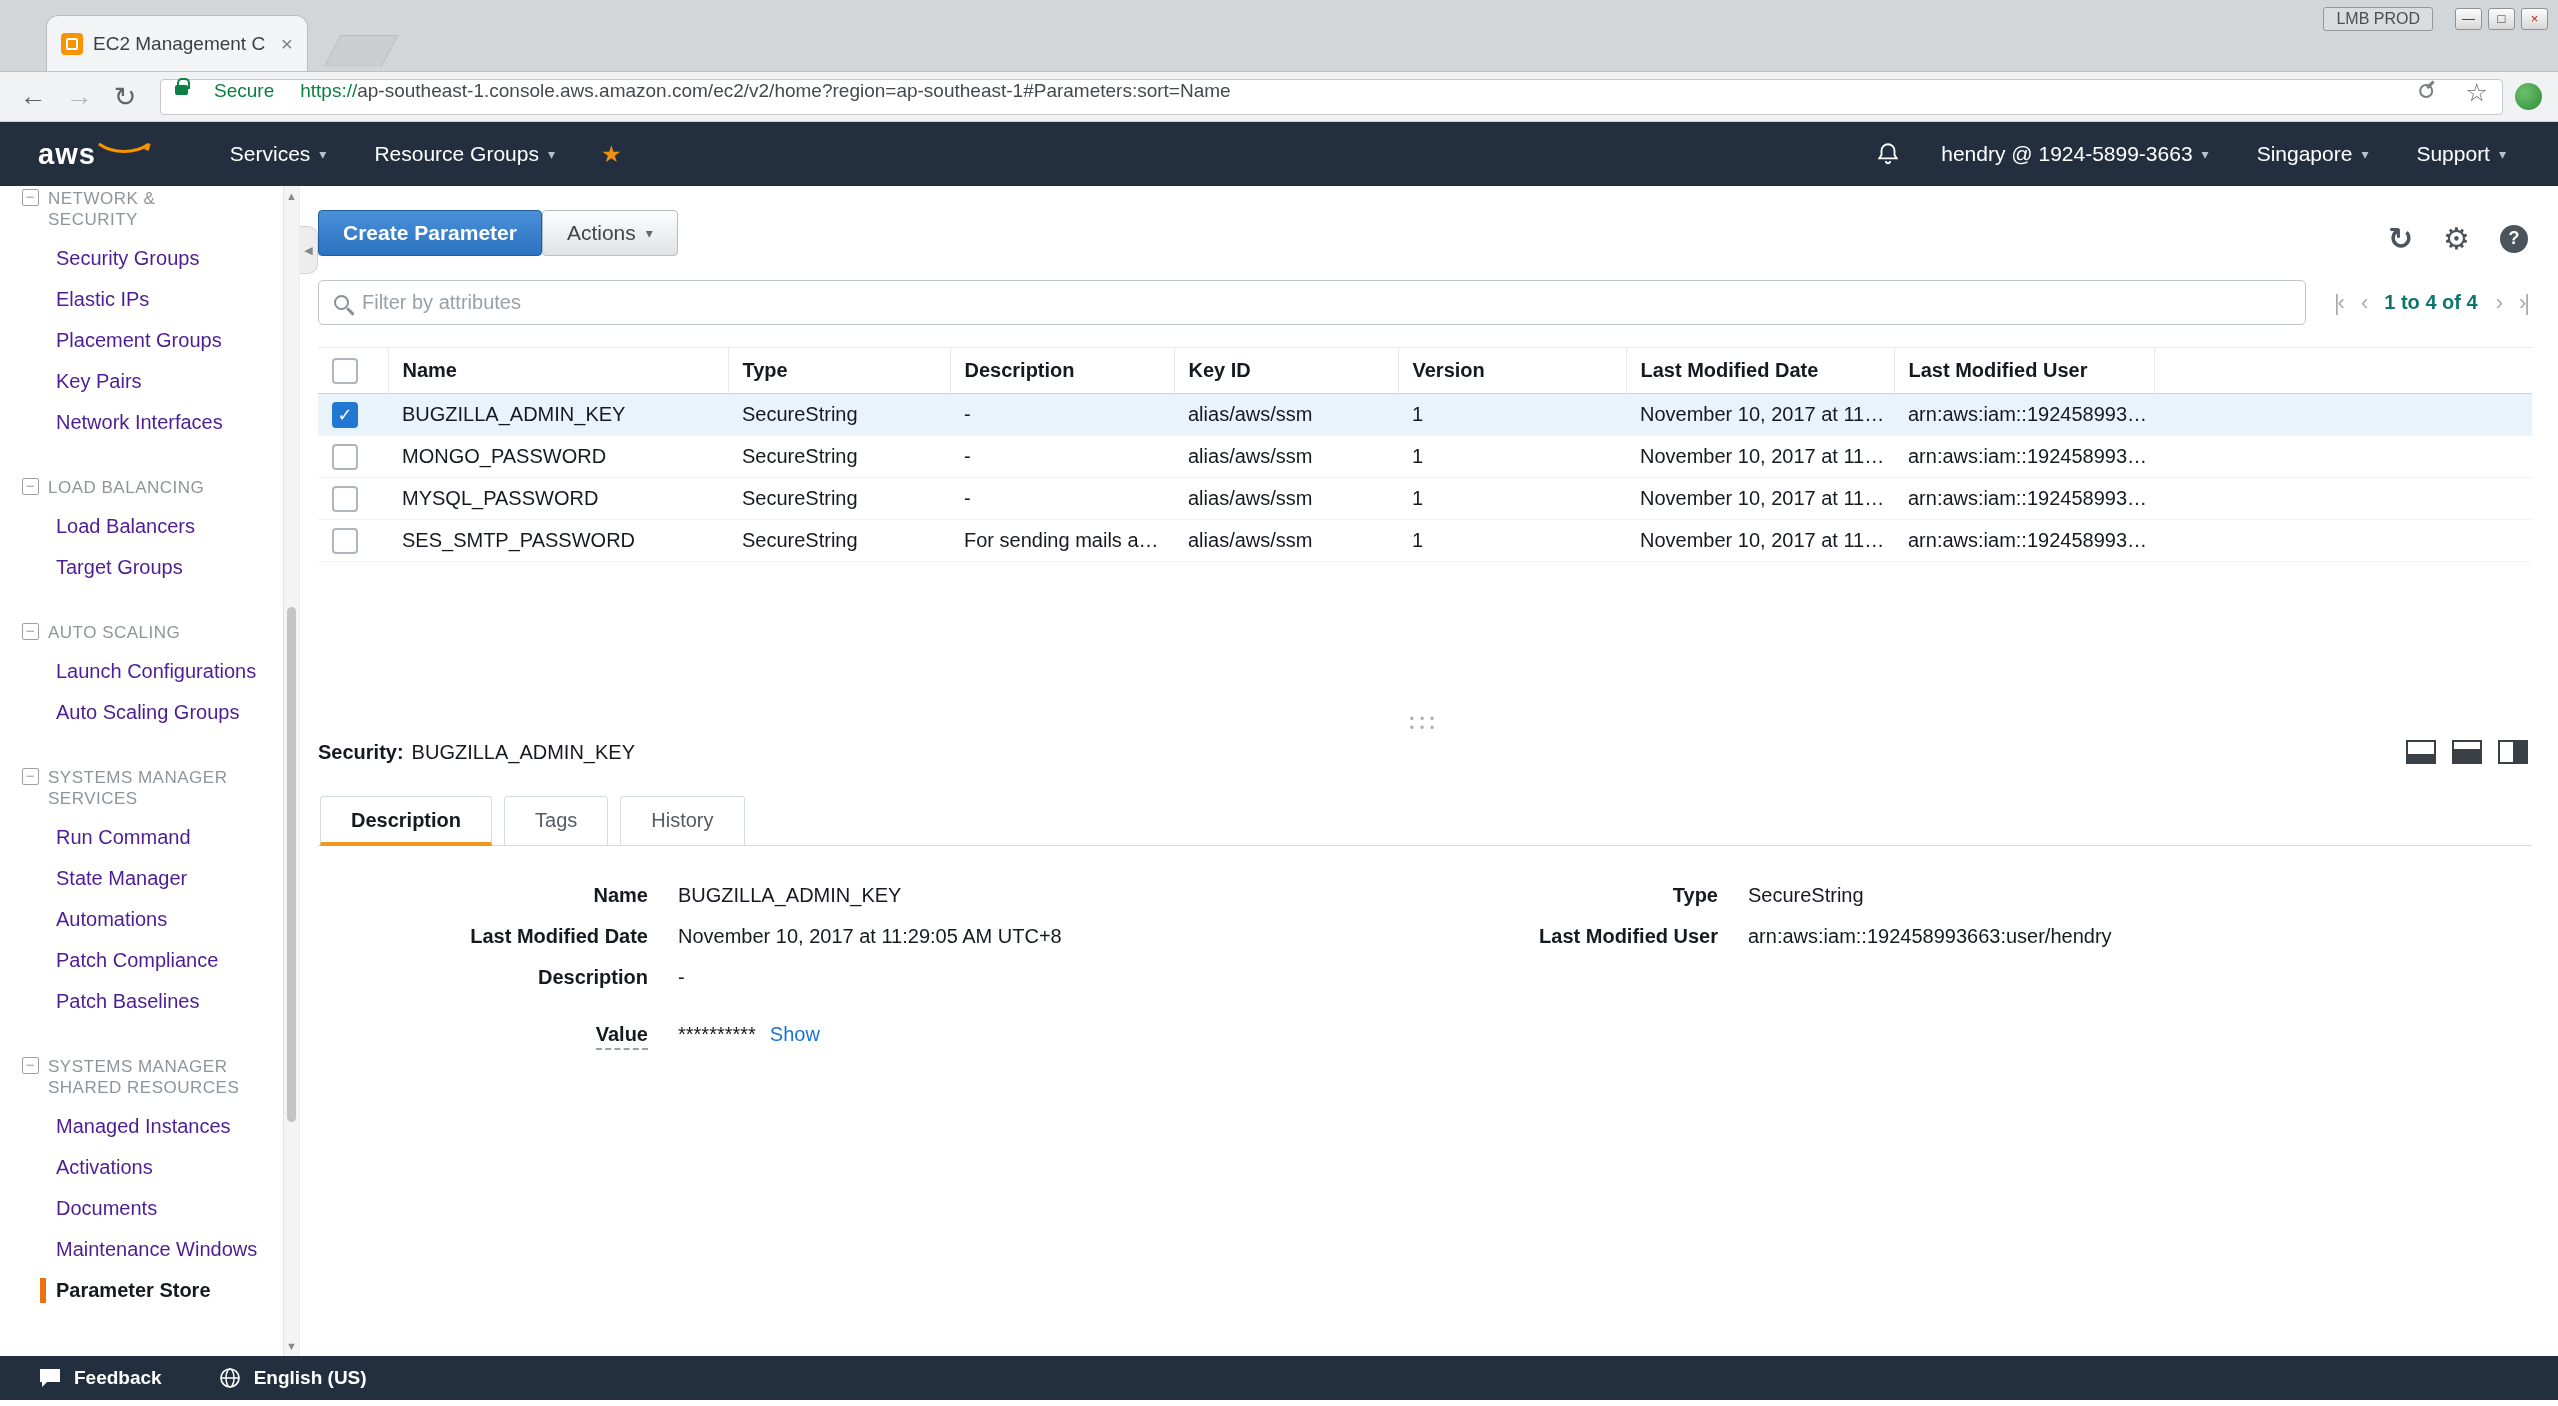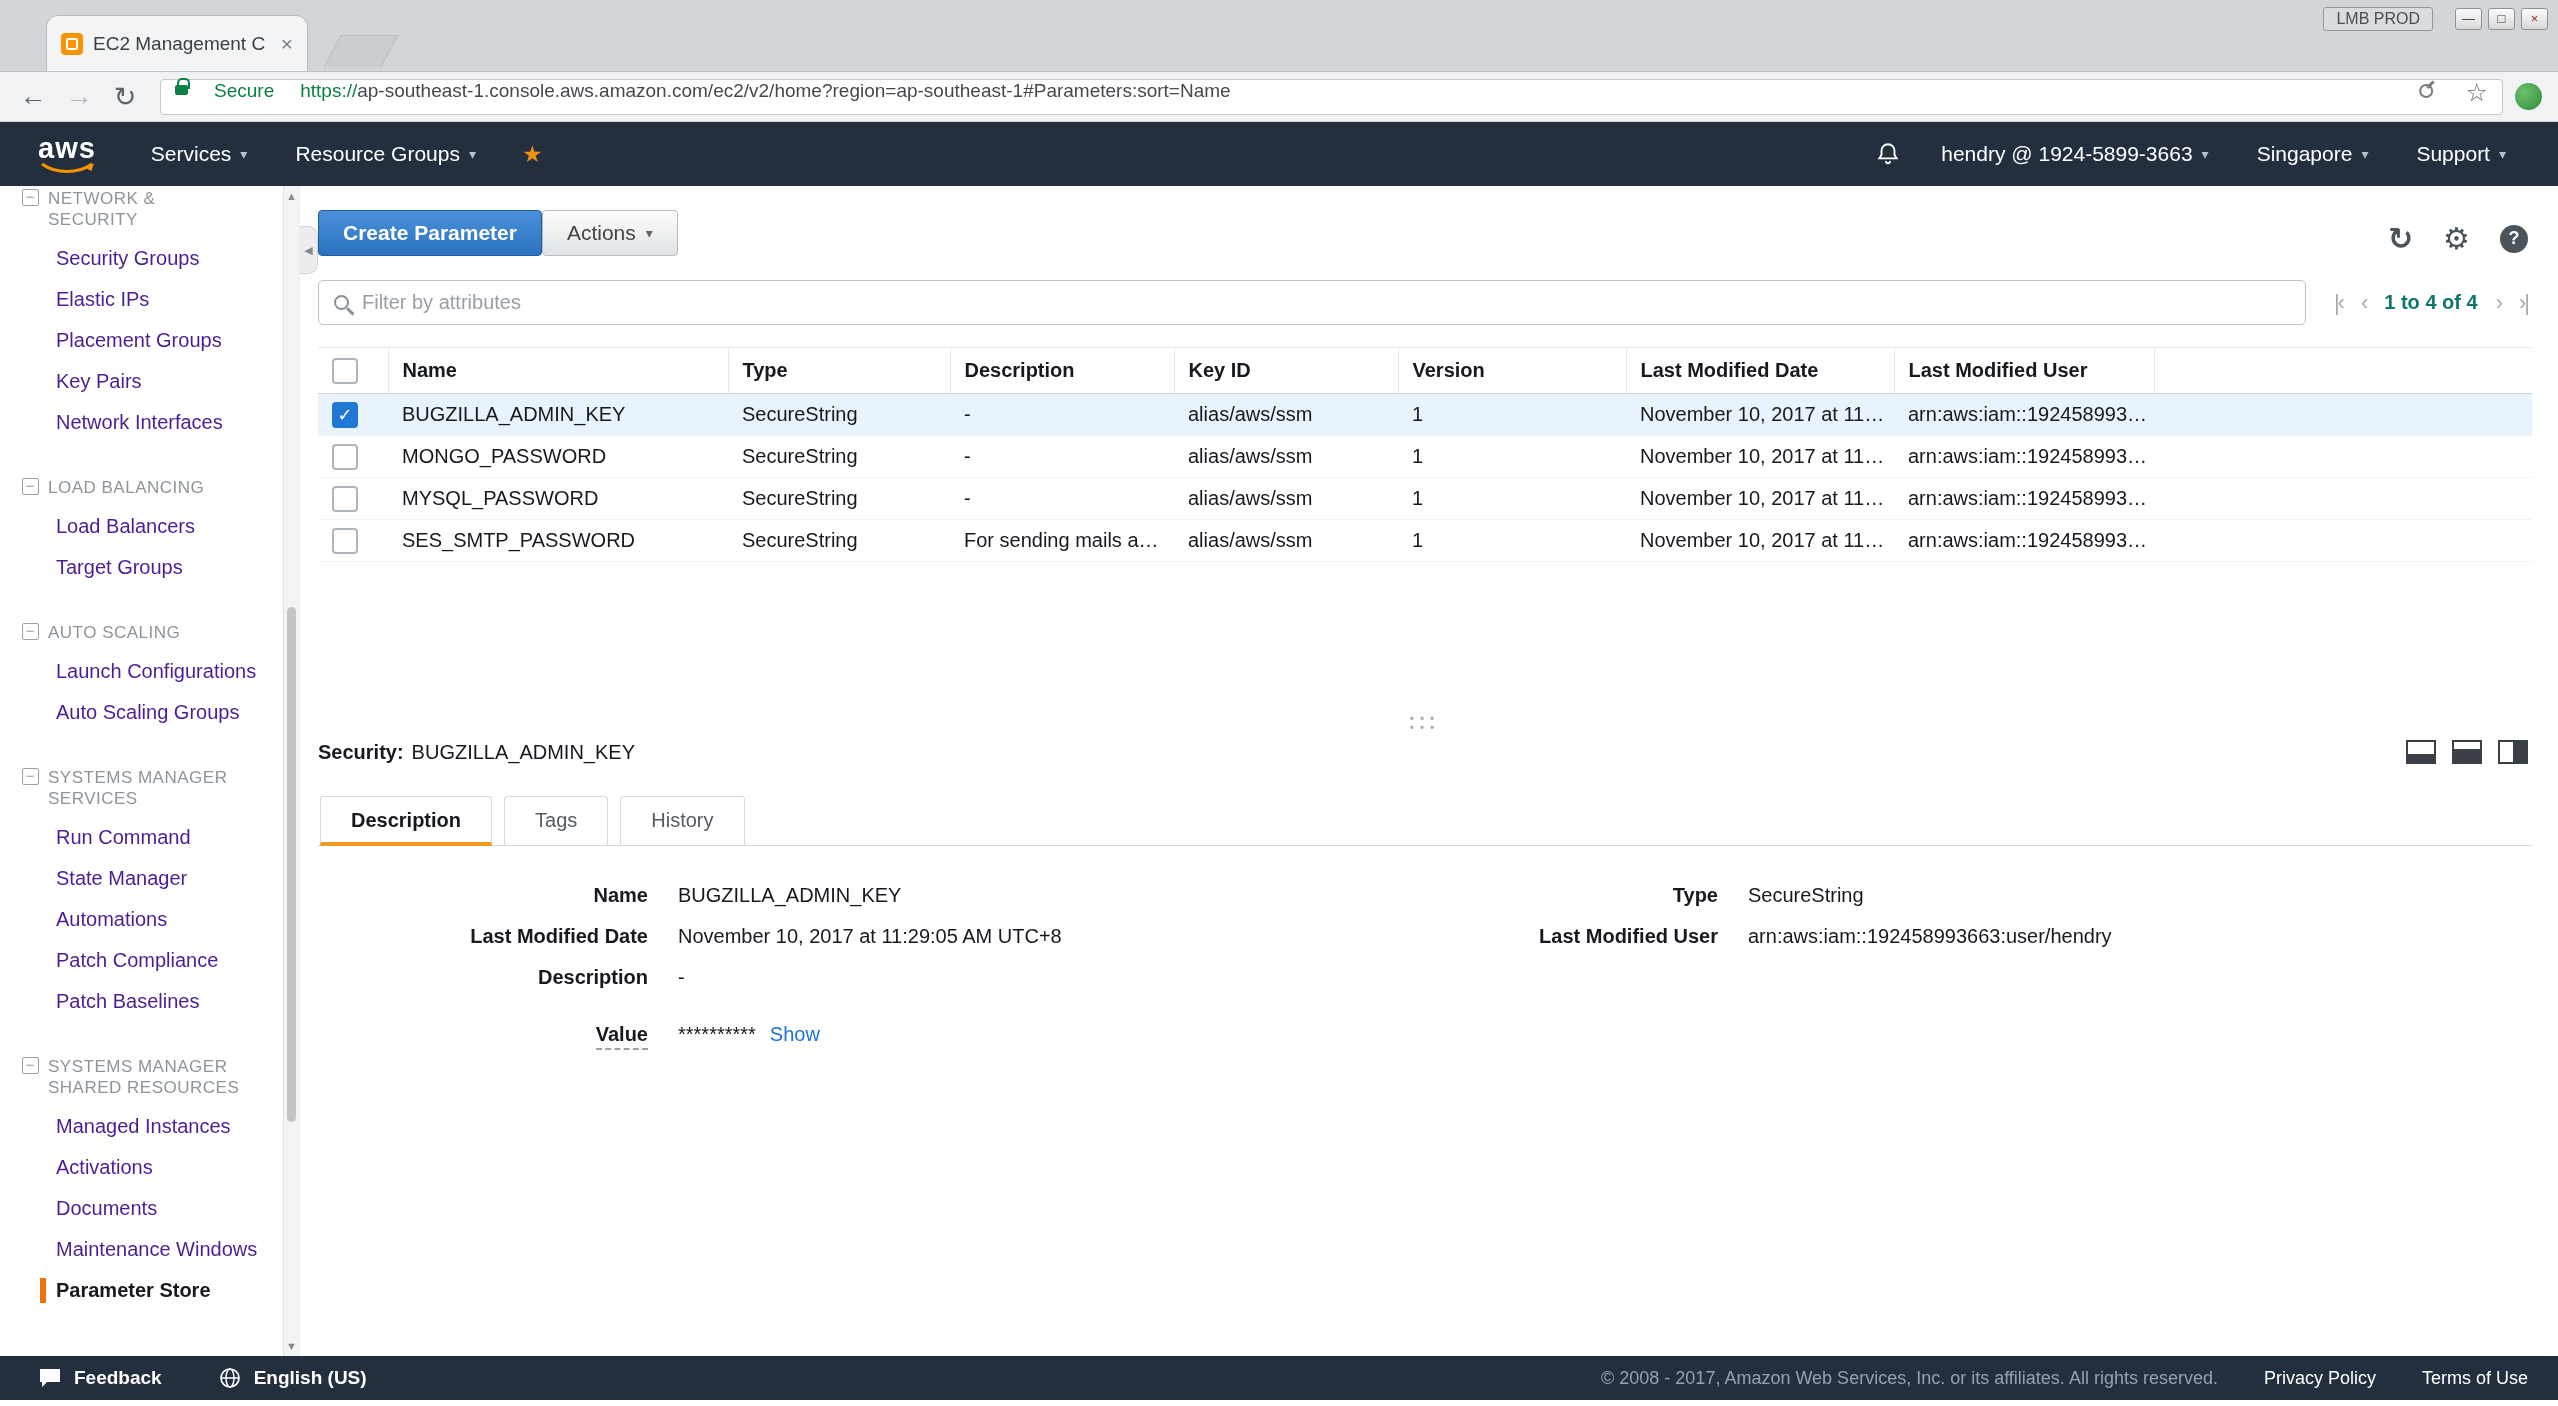--- a/index.html
+++ b/index.html
@@ -40,21 +40,21 @@
   .scheme{color:#0b8043}
   .keyico{width:22px;height:22px;position:relative;transform:rotate(-45deg);flex:none}
   .keyico::before{content:"";position:absolute;left:2px;top:2px;width:10px;height:10px;border:2.5px solid #797e83;border-radius:50%}
   .keyico::after{content:"";position:absolute;left:12px;top:6px;width:9px;height:2.5px;background:#797e83}
   .starico{font-size:25px;color:#6b7075;flex:none;cursor:pointer;line-height:1}
   .extico{width:27px;height:27px;border-radius:50%;flex:none;cursor:pointer;
           background:radial-gradient(circle at 35% 35%,#6cc06c,#2e8b3a)}
 
   
   .awsnav{height:64px;background:#232f3e;display:flex;align-items:center;color:#fff;padding-left:38px}
-  .logo{display:flex;flex-direction:column;align-items:center;margin-right:31px;cursor:pointer}
+  .logo{display:flex;flex-direction:row;align-items:flex-start;margin-right:54px;cursor:pointer}
   .logotext{font-size:29px;font-weight:bold;line-height:26px;letter-spacing:1px}
   .navitem{display:flex;align-items:center;gap:9px;font-size:21px;height:64px;padding:0 24px;cursor:pointer;white-space:nowrap}
   .caret{font-size:14px;color:#b8c0cc;line-height:1}
   .caret.dark{color:#666}
   .navstar{font-size:23px;color:#eb9114;padding:0 22px;cursor:pointer}
   .nav-right{margin-left:auto;display:flex;align-items:center;padding-right:28px}
   .bell{display:flex;align-items:center;padding:0 16px;cursor:pointer}
 
   
   .content{height:1170px;display:flex;position:relative;background:#fff}
@@ -462,18 +462,13 @@
     </span>
     <span class="lang">
       <svg width="24" height="24" viewBox="0 0 24 24">
         <circle cx="12" cy="12" r="9" fill="none" stroke="#fff" stroke-width="1.7"></circle>
         <ellipse cx="12" cy="12" rx="4" ry="9" fill="none" stroke="#fff" stroke-width="1.5"></ellipse>
         <path d="M3 12h18" stroke="#fff" stroke-width="1.5"></path>
       </svg>
       <span>English (US)</span>
     </span>
   </div>
-  <div class="foot-right">
-    <span class="copy">© 2008 - 2017, Amazon Web Services, Inc. or its affiliates. All rights reserved.</span>
-    <a class="flink">Privacy Policy</a>
-    <a class="flink">Terms of Use</a>
-  </div>
 </footer>
 
 </body></html>

